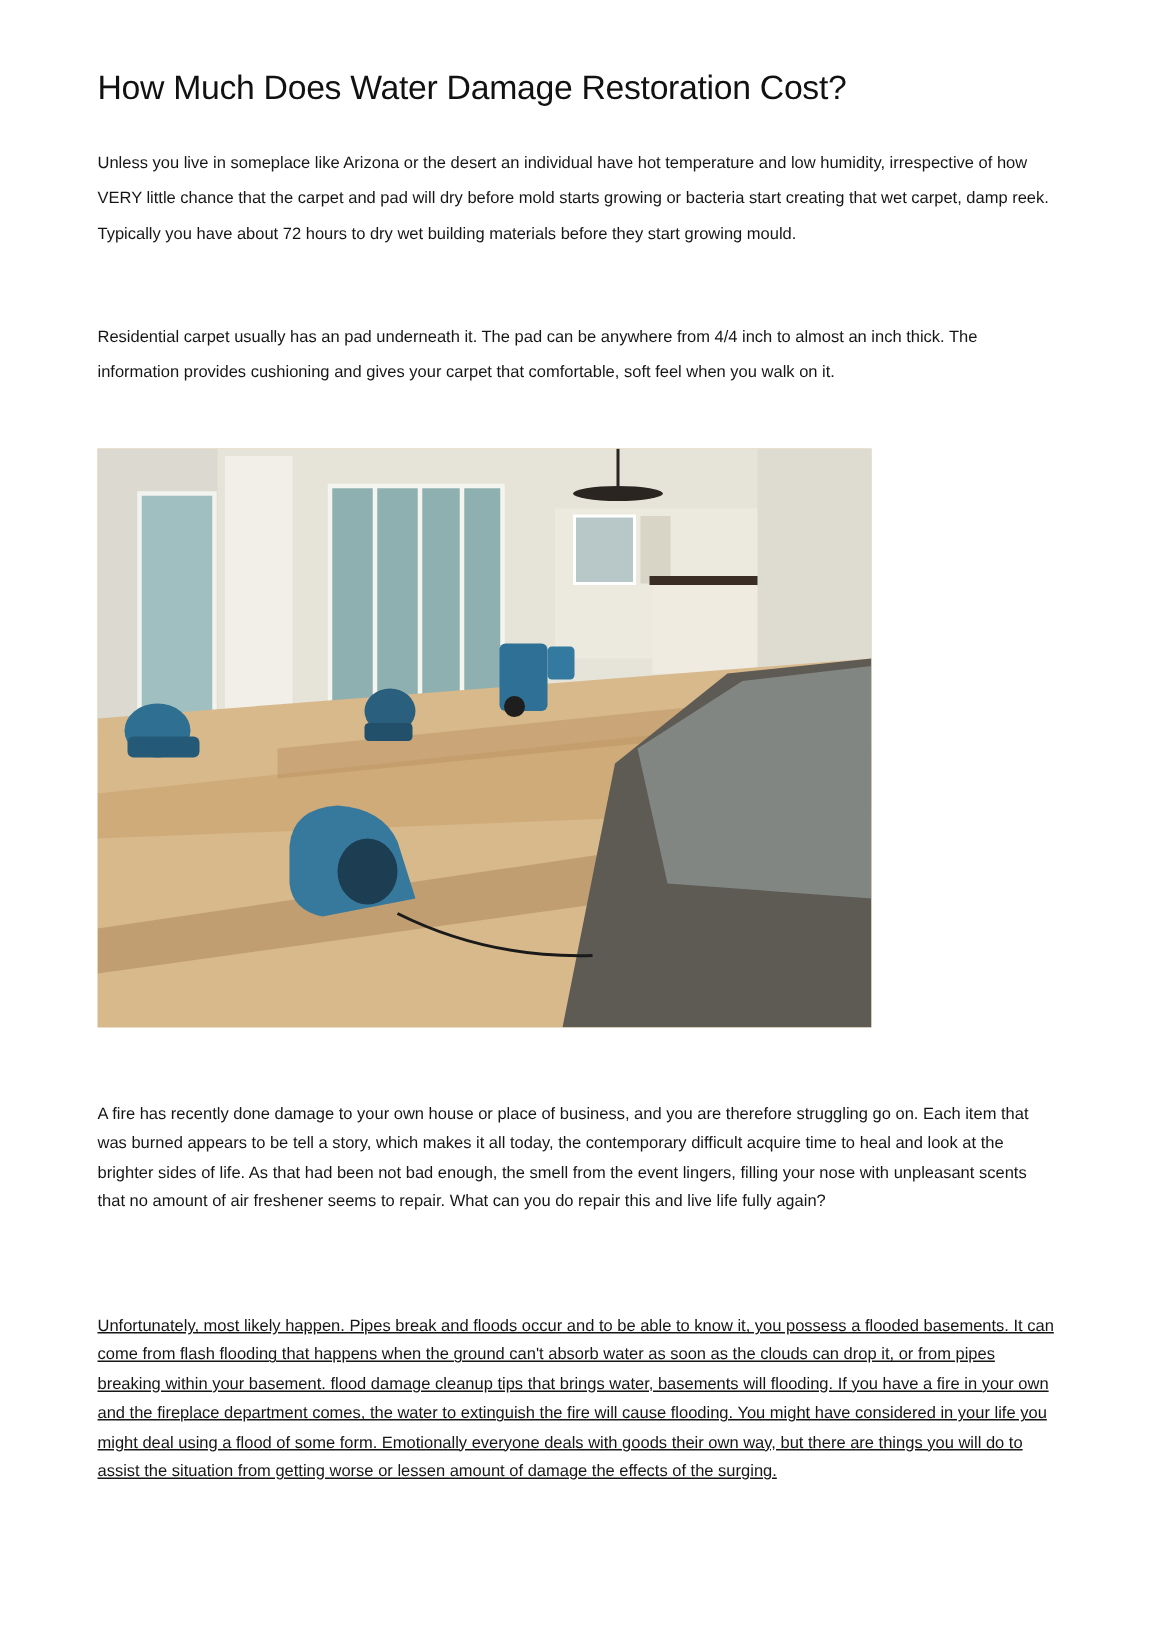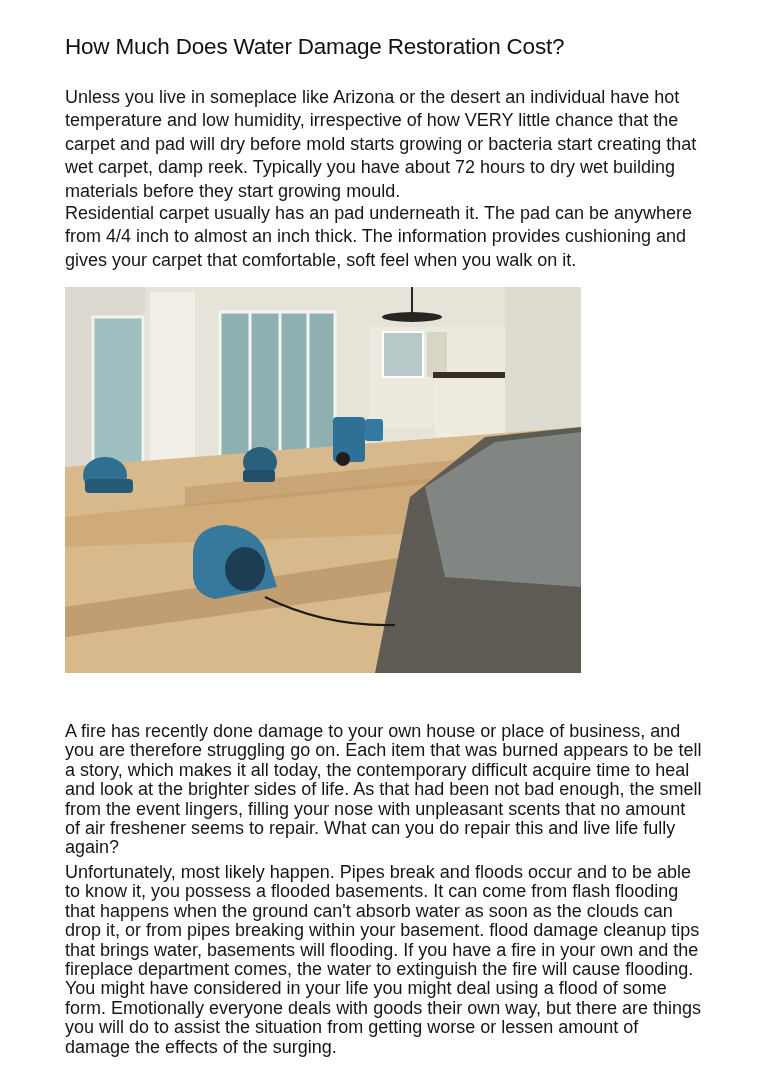--- a/index.html
+++ b/index.html
@@ -1,25 +1,25 @@
 <!DOCTYPE html>
 <html><head>
 <meta charset="utf-8">
 <style>
   html, body { margin: 0; padding: 0; background: #ffffff; }
   body { width: 768px; height: 1087px; position: relative; overflow: hidden;
          font-family: "Liberation Sans", sans-serif; color: #1a1a1a; }
-  .page { position: absolute; left: 0; top: 0; width: 768px; height: 802px; }
+  .page { position: absolute; left: 0; top: 12px; width: 768px; height: 802px; }
   .title { position: absolute; left: 65px; top: 34px; font-size: 22.5px; font-weight: normal;
            margin: 0; letter-spacing: -0.2px; color: #111; white-space: nowrap; }
-  .para { position: absolute; left: 65px; width: 640px; font-size: 18px; margin: 0; color: #161616; }
+  .para { position: absolute; left: 65px; width: 640px; font-size: 11px; margin: 0; color: #161616; }
   .p1 { top: 86px; line-height: 23.4px; }
   .p2 { top: 202px; line-height: 23.4px; }
   .p3 { top: 722px; line-height: 19.4px; }
-  .p4 { top: 863px; line-height: 19.4px; }
+  .p4 { top: 863px; line-height: 19.4px; text-decoration: underline; }
   .photo { position: absolute; left: 65px; top: 287px; width: 516px; height: 386px; overflow: hidden; background: #d9c2a0; }
   .photo svg { display: block; width: 516px; height: 386px; }
 </style>
 </head>
 <body>
 
 <div class="page">
   <h1 class="title">How Much Does Water Damage Restoration Cost?</h1>
 
   <p class="para p1">Unless you live in someplace like Arizona or the desert an individual have hot temperature and low humidity, irrespective of how VERY little chance that the carpet and pad will dry before mold starts growing or bacteria start creating that wet carpet, damp reek. Typically you have about 72 hours to dry wet building materials before they start growing mould.</p>

